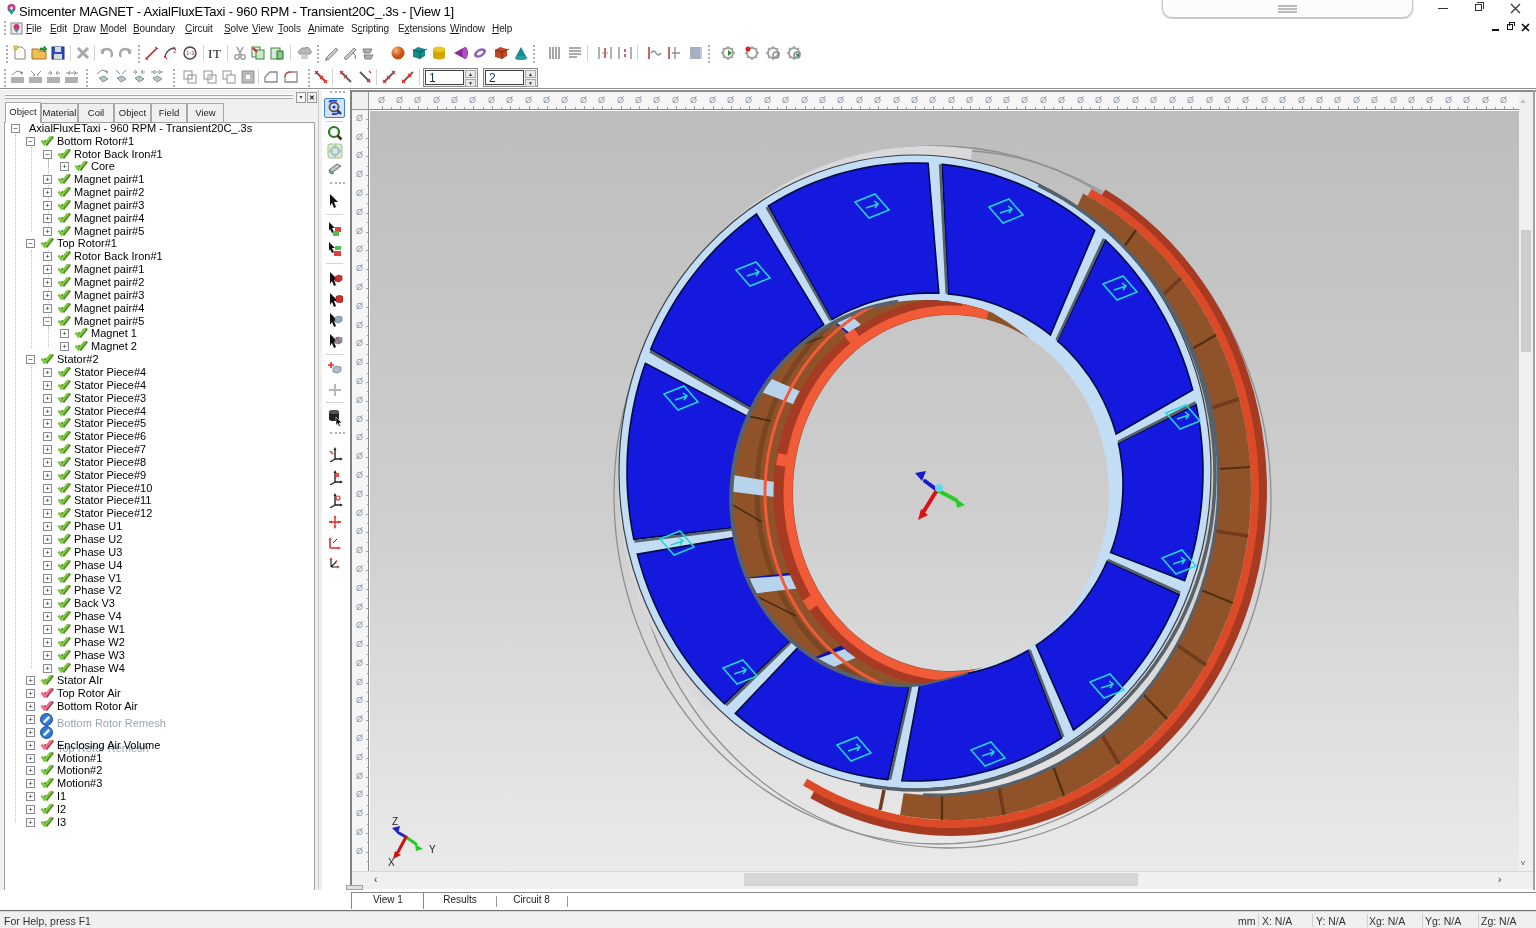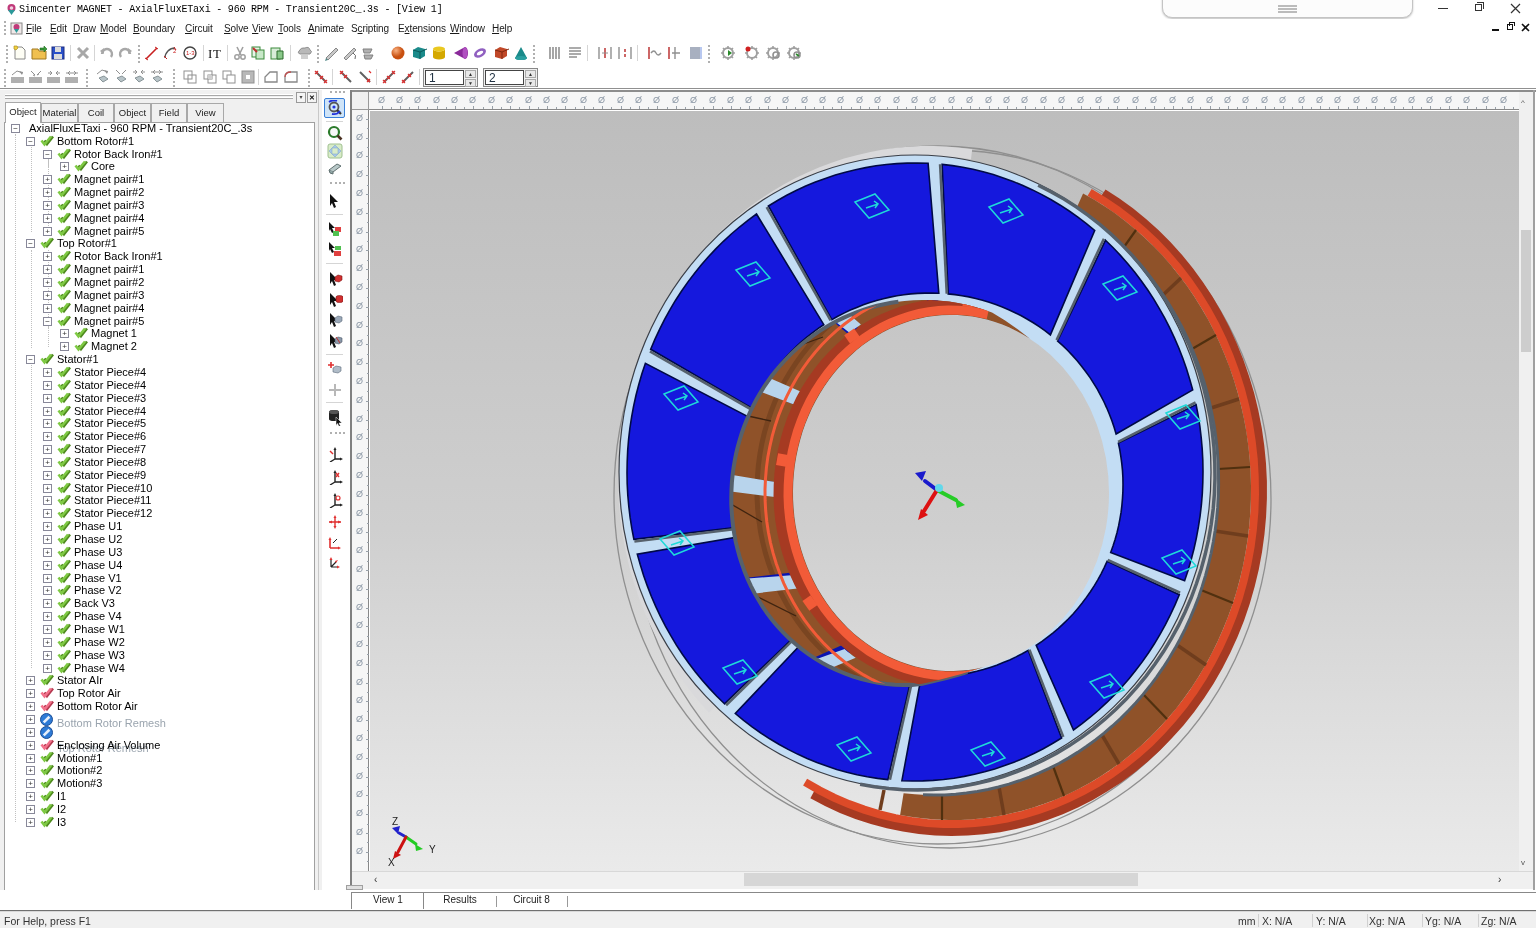--- a/index.html
+++ b/index.html
@@ -1,17 +1,17 @@
 <!DOCTYPE html>
 <html><head><meta charset="utf-8"><style>
 * { margin:0; padding:0; box-sizing:border-box; }
 body { width:1536px; height:928px; position:relative; overflow:hidden;
   font-family:"Liberation Sans", sans-serif; background:#fff; }
 .titlebar { position:absolute; left:0; top:0; width:1536px; height:19px; background:#fff; }
-.title-txt { position:absolute; left:19px; top:4px; font-size:10px; color:#000; letter-spacing:-0.2px;font-family:Liberation Mono, monospace; }
+.title-txt { position:absolute; left:19px; top:4px; font-size:13px; color:#000; letter-spacing:-0.2px; }
 .menubar { position:absolute; left:0; top:19px; width:1536px; height:19px; background:#fff; }
 .menuitem { position:absolute; top:4px; font-size:10px; color:#1a1a1a; letter-spacing:-0.1px; }
 .menuitem u { text-decoration:underline; }
 .grip { position:absolute; width:3px; border-left:2px dotted #b0b0b0; }
 .hgrip { position:absolute; width:15px; border-top:2px dotted #b0b0b0; }
 .tsep { position:absolute; width:1px; background:#d5d5d5; }
 .spin { position:absolute; height:19px; border:1px solid #888; background:#f0f0f0; }
 .spininner { position:absolute; left:1px; top:1px; bottom:1px; right:13px; background:#fff; border:1px solid #444; font-size:12px; color:#234; padding-left:3px; line-height:15px;}
 .sbtn { position:absolute; right:1px; width:11px; height:8px; background:#e8e8e8; border:1px solid #aaa; font-size:5px; color:#333; text-align:center; line-height:7px; }
 .mditop { position:absolute; left:0; top:88px; width:1536px; height:1px; background:#909090; }
@@ -465,21 +465,21 @@
 <svg width="14" height="12" viewBox="0 0 14 12" style="position:absolute;left:74px;top:340px">
     <path d="M4.5,5.5 L7,9 L13,1.5" fill="none" stroke="#4f8a1f" stroke-width="2.6"></path>
     <path d="M1.5,5.5 L4.5,9.5 L11,1.5" fill="none" stroke="#7ec943" stroke-width="2.6"></path>
   </svg>
 <div class="trow tblk" style="left:91px;top:340.2px">Magnet 2</div>
 <div class="pmbox" style="left:26px;top:355.1px">−</div>
 <svg width="14" height="12" viewBox="0 0 14 12" style="position:absolute;left:40px;top:353px">
     <path d="M4.5,5.5 L7,9 L13,1.5" fill="none" stroke="#4f8a1f" stroke-width="2.6"></path>
     <path d="M1.5,5.5 L4.5,9.5 L11,1.5" fill="none" stroke="#7ec943" stroke-width="2.6"></path>
   </svg>
-<div class="trow tblk" style="left:57px;top:353.1px">Stator#1</div>
+<div class="trow tblk" style="left:57px;top:353.1px">Stator#2</div>
 <div class="pmbox" style="left:43px;top:368.0px">+</div>
 <svg width="14" height="12" viewBox="0 0 14 12" style="position:absolute;left:57px;top:366px">
     <path d="M4.5,5.5 L7,9 L13,1.5" fill="none" stroke="#4f8a1f" stroke-width="2.6"></path>
     <path d="M1.5,5.5 L4.5,9.5 L11,1.5" fill="none" stroke="#7ec943" stroke-width="2.6"></path>
   </svg>
 <div class="trow tblk" style="left:74px;top:366.0px">Stator Piece#4</div>
 <div class="pmbox" style="left:43px;top:380.8px">+</div>
 <svg width="14" height="12" viewBox="0 0 14 12" style="position:absolute;left:57px;top:379px">
     <path d="M4.5,5.5 L7,9 L13,1.5" fill="none" stroke="#4f8a1f" stroke-width="2.6"></path>
     <path d="M1.5,5.5 L4.5,9.5 L11,1.5" fill="none" stroke="#7ec943" stroke-width="2.6"></path>

